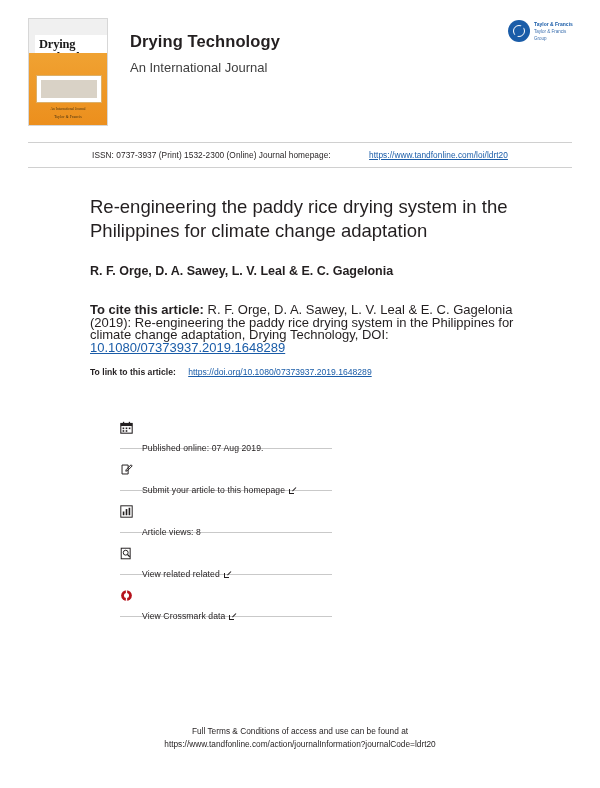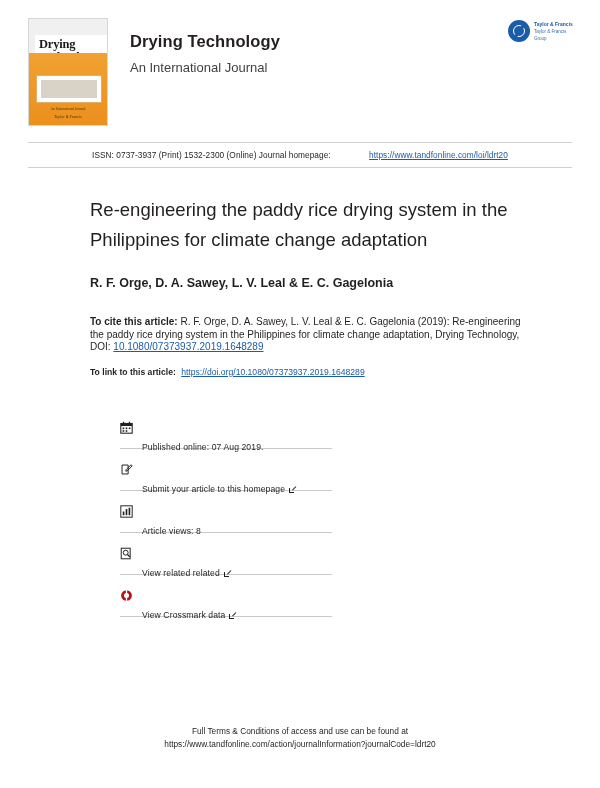--- a/index.html
+++ b/index.html
@@ -186,55 +186,55 @@
     margin-left: 36px;
   }
 
   
   .article {
     padding: 0 28px;
   }
   .art-title {
     margin: 27px 0 0 62px;
     font-size: 18.5px;
-    line-height: 30px;
+    line-height: 24px;
     color: #231f20;
     font-weight: normal;
     max-width: 440px;
   }
   .authors {
     margin: 21px 0 0 62px;
     font-size: 12.5px;
     font-weight: bold;
     color: #231f20;
   }
   .cite-block {
     margin: 26px 0 0 62px;
     max-width: 432px;
-    font-size: 10px;
+    font-size: 13px;
     line-height: 12.6px;
     color: #231f20;
   }
   .cite-block b {
     font-weight: bold;
   }
   .cite-block a {
     color: #1a5ca8;
     text-decoration: underline;
   }
   .link-block {
     margin: 13px 0 0 62px;
     font-size: 8.6px;
     color: #231f20;
   }
   .link-block b { font-weight: bold; }
   .link-block a {
     color: #1a5ca8;
     text-decoration: underline;
-    margin-left: 3px;
+    margin-left: 10px;
   }
 
   
   .actions {
     margin: 30px 0 0 92px;
     width: 212px;
   }
   .action-row {
     display: flex;
     align-items: center;

